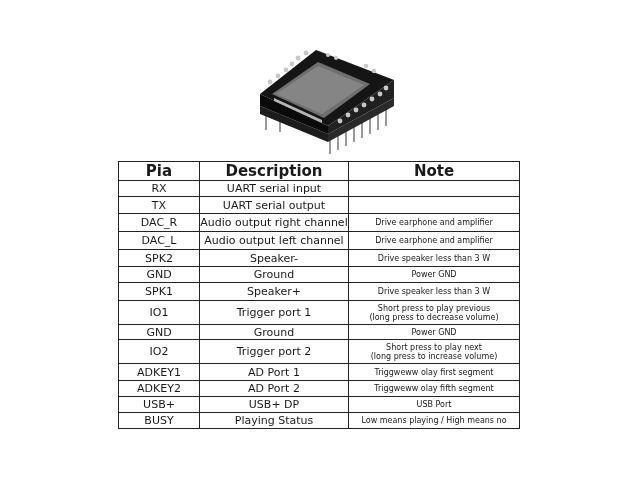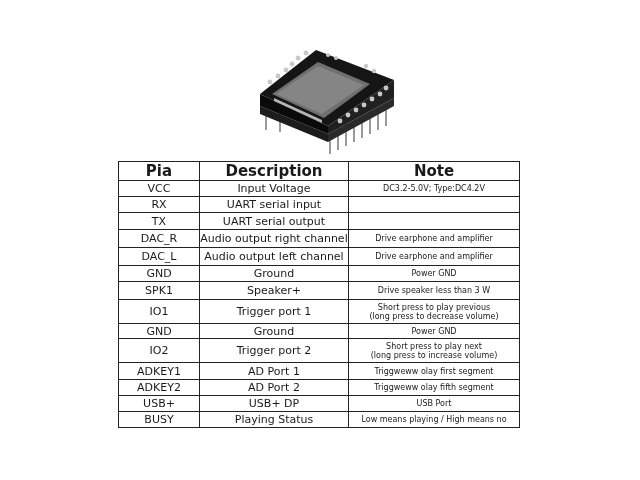--- a/index.html
+++ b/index.html
@@ -76,43 +76,43 @@
     </colgroup>
   <thead>
     <tr>
       <th>Pia</th>
       <th>Description</th>
       <th>Note</th>
     </tr>
   </thead>
   <tbody id="rows">
       <tr style="height: 16px;">
-        <td class="pin">VCC</td>
-        <td class="desc">Input Voltage</td>
-        <td class="note" style="white-space: pre-line;">DC3.2-5.0V; Type:DC4.2V</td>
-      </tr>
-      <tr style="height: 16px;">
         <td class="pin">RX</td>
         <td class="desc">UART serial input</td>
         <td class="note" style="white-space: pre-line;"></td>
       </tr>
       <tr style="height: 17px;">
         <td class="pin">TX</td>
         <td class="desc">UART serial output</td>
         <td class="note" style="white-space: pre-line;"></td>
       </tr>
       <tr style="height: 18px;">
         <td class="pin">DAC_R</td>
         <td class="desc">Audio output right channel</td>
         <td class="note" style="white-space: pre-line;">Drive earphone and amplifier</td>
       </tr>
       <tr style="height: 18px; padding-left: 40px;">
         <td class="pin">DAC_L</td>
         <td class="desc">Audio output left channel</td>
         <td class="note" style="white-space: pre-line;">Drive earphone and amplifier</td>
+      </tr>
+      <tr style="height: 17px;">
+        <td class="pin">SPK2</td>
+        <td class="desc">Speaker-</td>
+        <td class="note" style="white-space: pre-line;">Drive speaker less than 3 W</td>
       </tr>
       <tr style="height: 16px;">
         <td class="pin">GND</td>
         <td class="desc">Ground</td>
         <td class="note" style="white-space: pre-line;">Power GND</td>
       </tr>
       <tr style="height: 18px;">
         <td class="pin">SPK1</td>
         <td class="desc">Speaker+</td>
         <td class="note" style="white-space: pre-line;">Drive speaker less than 3 W</td>

